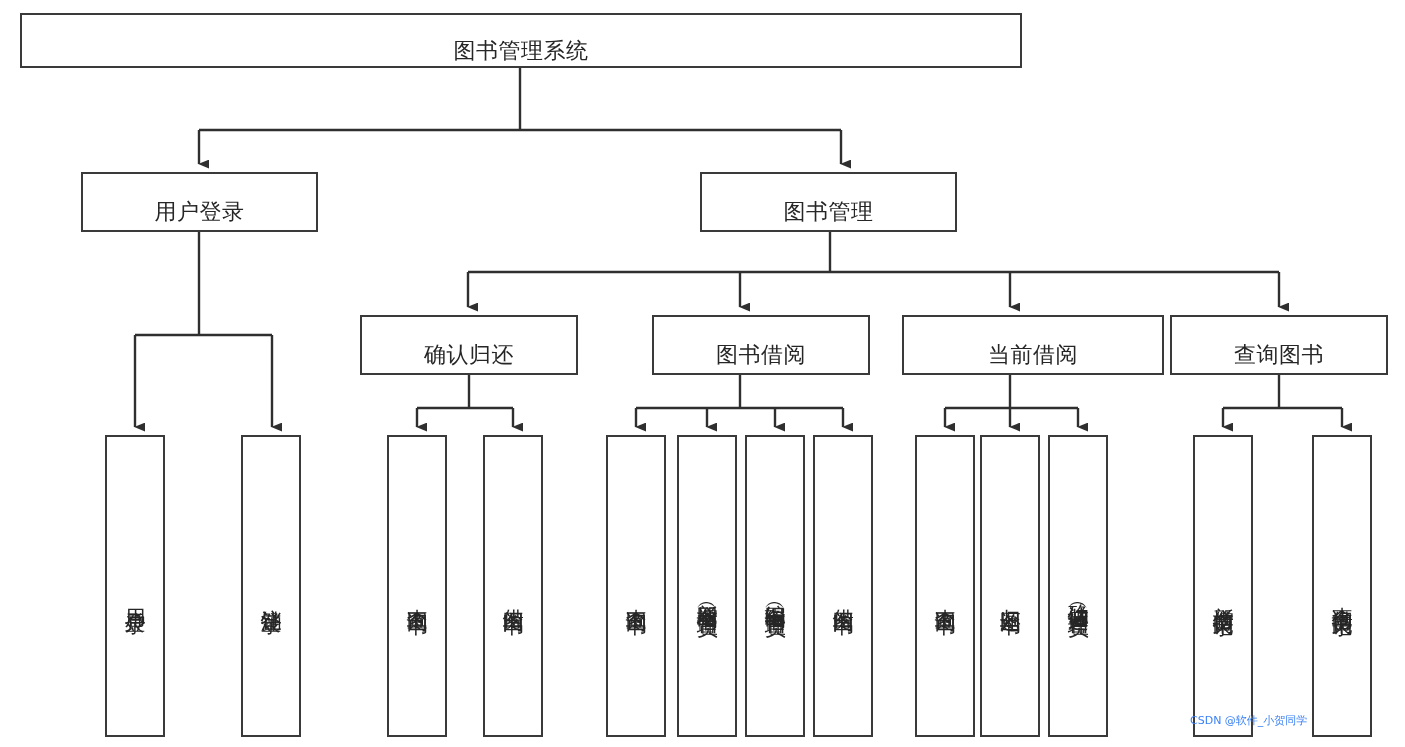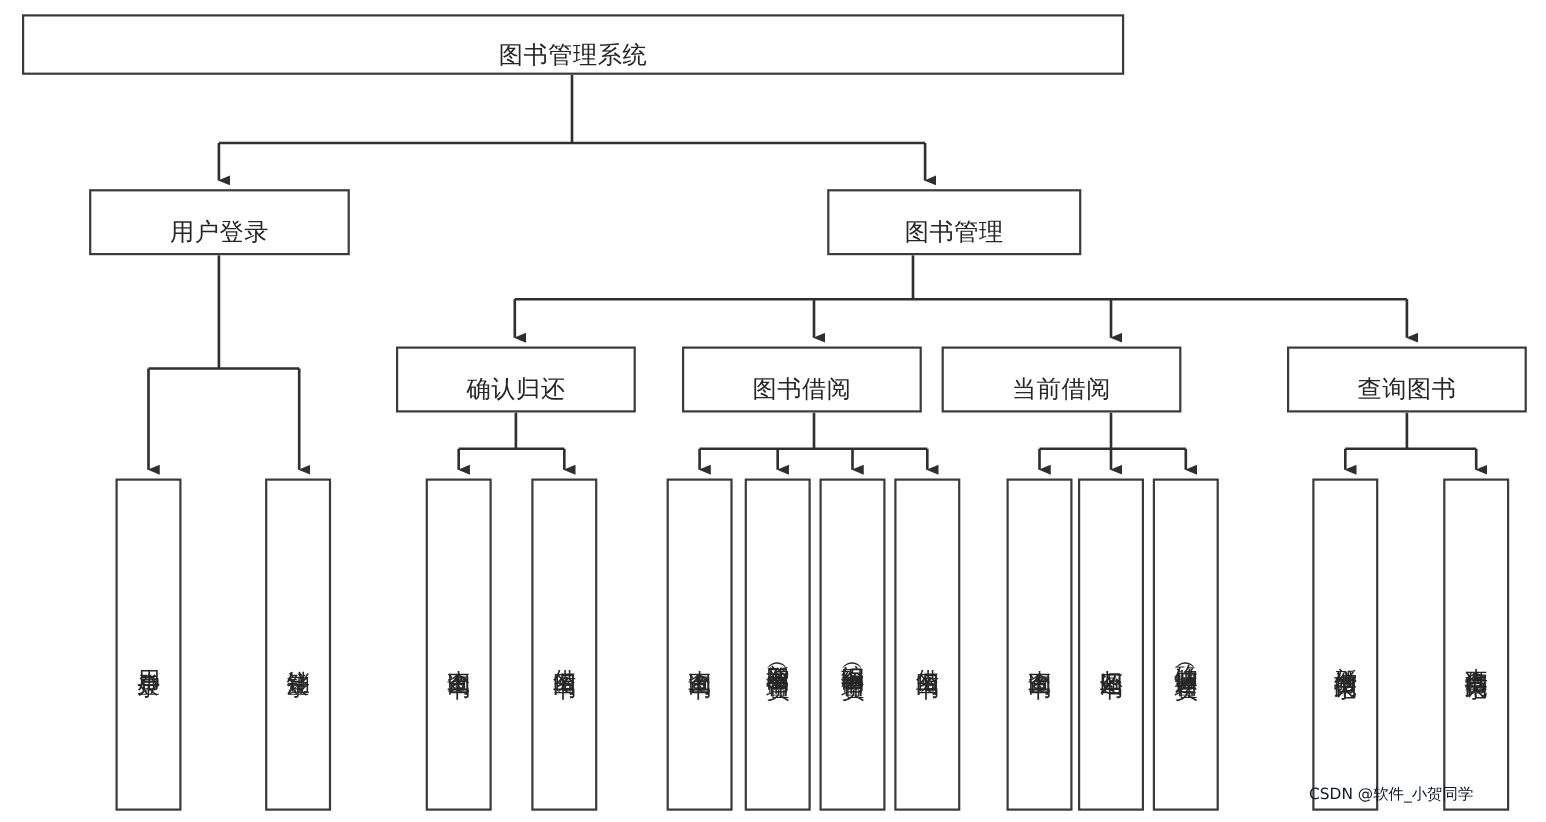--- a/index.html
+++ b/index.html
@@ -56,22 +56,22 @@
     font-size: 21px;
     line-height: 1.16;
     letter-spacing: 2px;
     max-height: 262px;
     white-space: nowrap;
   }
   #watermark {
     position: absolute;
     left: 1190px;
     top: 713px;
-    font-size: 14px;
-    color: #0f172a;
+    font-size: 11px;
+    color: #3b82f6;
     white-space: nowrap;
     z-index: 6;
     font-family: "DejaVu Sans", "Liberation Sans", sans-serif;
   }
 </style>
 </head>
 <body>
 
 <div id="diagram-root">
 
@@ -129,33 +129,33 @@
   </svg>
 
   <div class="node horiz" style="left:20px; top:13px; width:1002px; height:55px;">
     <span class="label">图书管理系统</span>
   </div>
 
   <div class="node horiz" style="left:81px; top:172px; width:237px; height:60px;">
     <span class="label">用户登录</span>
   </div>
 
-  <div class="node horiz" style="left:752px; top:172px; width:231px; height:60px;">
+  <div class="node horiz" style="left:700px; top:172px; width:257px; height:60px;">
     <span class="label">图书管理</span>
   </div>
 
   <div class="node horiz" style="left:360px; top:315px; width:218px; height:60px;">
     <span class="label">确认归还</span>
   </div>
 
-  <div class="node horiz" style="left:620px; top:315px; width:218px; height:60px;">
+  <div class="node horiz" style="left:652px; top:315px; width:218px; height:60px;">
     <span class="label">图书借阅</span>
   </div>
 
-  <div class="node horiz" style="left:856px; top:315px; width:218px; height:60px;">
+  <div class="node horiz" style="left:902px; top:315px; width:262px; height:60px;">
     <span class="label">当前借阅</span>
   </div>
 
   <div class="node horiz" style="left:1170px; top:315px; width:218px; height:60px;">
     <span class="label">查询图书</span>
   </div>
 
   <div class="node vert" style="left:105px; top:435px; width:60px; height:302px;">
     <span class="label">用户登录</span>
   </div>

